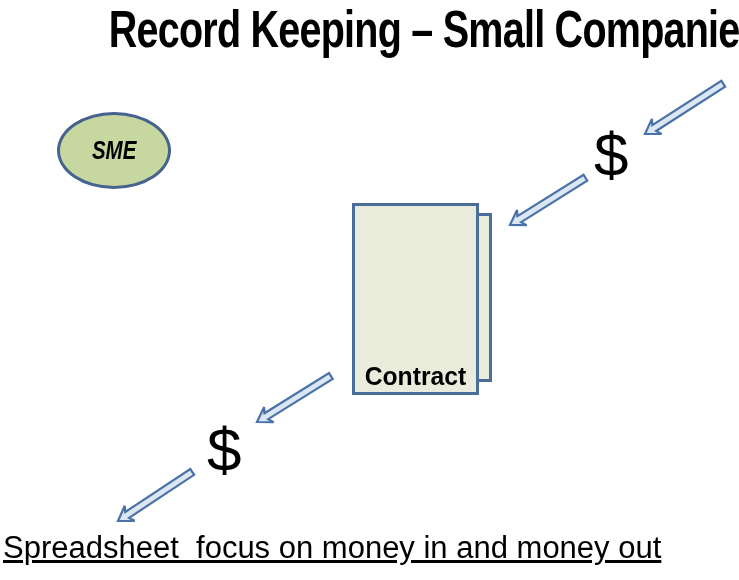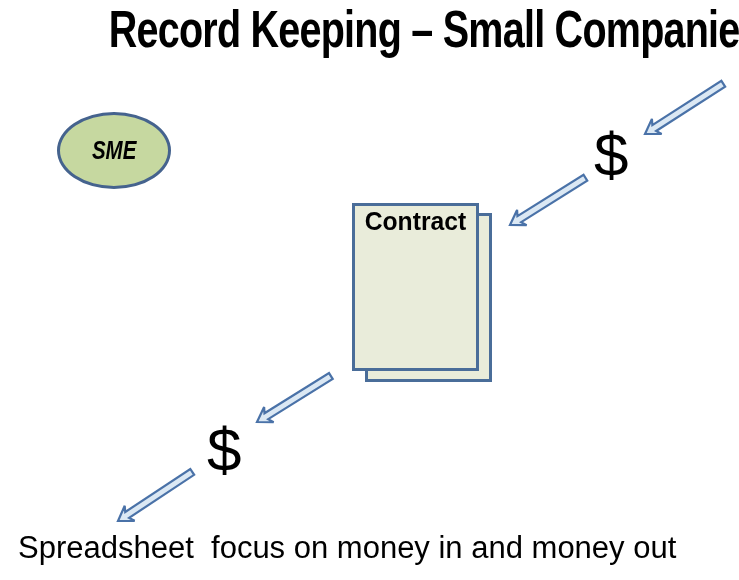--- a/index.html
+++ b/index.html
@@ -60,45 +60,46 @@
   .doc-back {
     left: 365px;
     top: 213px;
     width: 127px;
     height: 169px;
   }
   .doc-front {
     left: 352px;
     top: 203px;
     width: 127px;
-    height: 168px;
+    height: 192px;
     display: flex;
-    align-items: flex-start;
+    align-items: flex-end;
     justify-content: center;
   }
   .contract-label {
     font-weight: bold;
     font-size: 26px;
     transform: scaleX(0.95);
   }
   .dollar {
     position: absolute;
     font-size: 62px;
     line-height: 1;
     font-weight: 400;
   }
   .dollar-top { left: 594px; top: 124px; }
   .dollar-bottom { left: 207px; top: 419px; }
   .footer {
     position: absolute;
-    left: 18px;
+    left: 3px;
     top: 530px;
     font-size: 31px;
     white-space: pre;
     letter-spacing: 0px;
+    text-decoration: underline;
   }
   .arrows-overlay {
     position: absolute;
     left: 0;
     top: 0;
     width: 739px;
     height: 580px;
     pointer-events: none;
   }
   .arrow {

